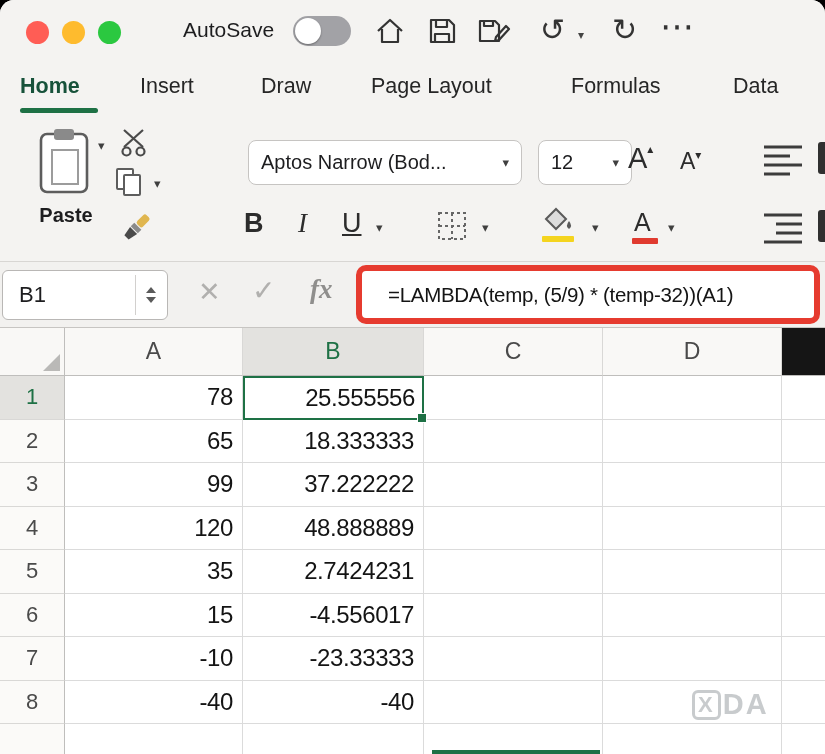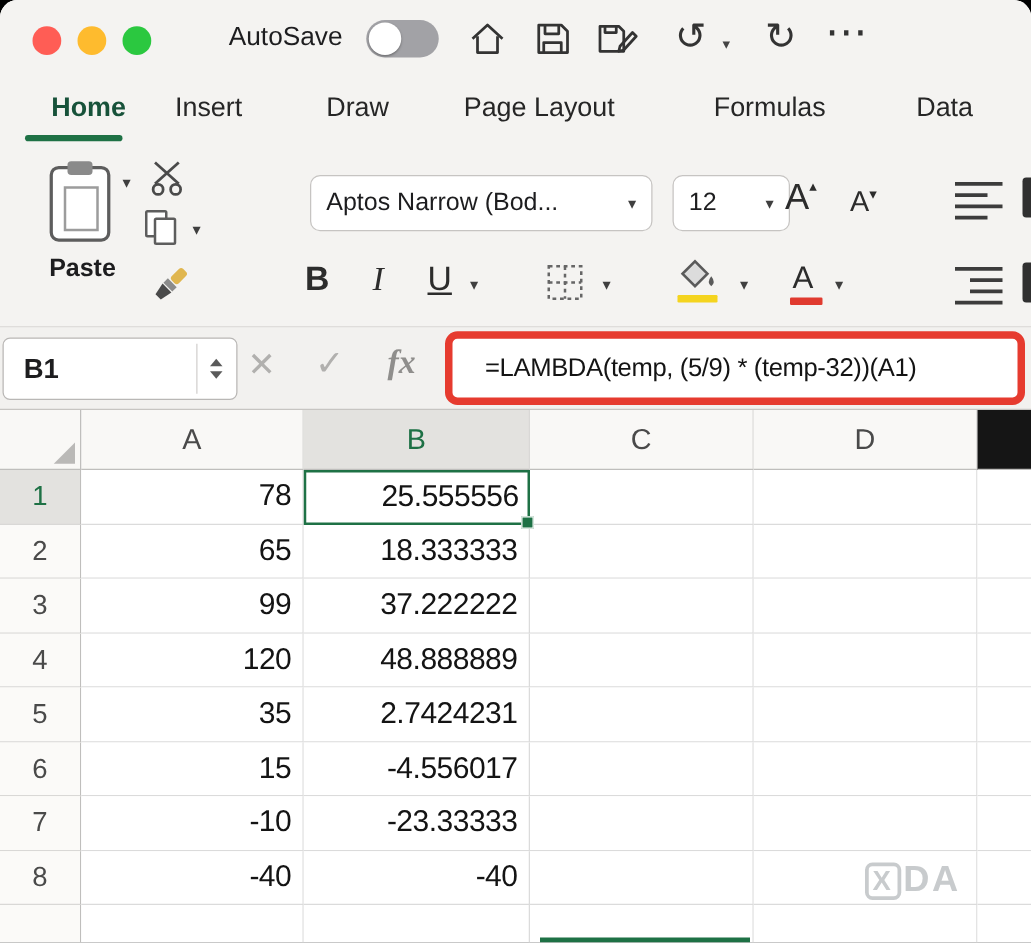--- a/index.html
+++ b/index.html
@@ -48,21 +48,21 @@
   .fmt-b { left:244px; top:92px; font-size:27px; font-weight:700; }
   .fmt-i { left:298px; top:92px; font-size:27px; font-style:italic; font-family:"Liberation Serif", serif; }
   .fmt-u { left:342px; top:92px; font-size:27px; text-decoration:underline; }
   .color-bar { position:absolute; height:6px; border-radius:1px; }
   .icon-wrap { position:absolute; }
   .align-icon { position:absolute; }
   .cut-sliver { position:absolute; left:818px; width:8px; height:32px; background:#303030; border-radius:3px 0 0 3px; }
 
   
   .formulabar { position:absolute; top:262px; left:0; right:0; height:66px; background:#f2f1ef; border-bottom:1px solid #c7c5c2; }
-  .namebox { position:absolute; left:2px; top:8px; width:188px; height:50px; background:#fff; border:1.5px solid #b9b7b5; border-radius:6px;font-weight:bold; }
+  .namebox { position:absolute; left:2px; top:8px; width:166px; height:50px; background:#fff; border:1.5px solid #b9b7b5; border-radius:6px; }
   .namebox .val { position:absolute; left:16px; top:11px; font-size:22px; color:#1d1d1f; }
   .stepper { position:absolute; right:2px; top:4px; bottom:4px; width:30px; border-left:1px solid #d2d0ce; display:flex; flex-direction:column; align-items:center; justify-content:center; gap:4px; }
   .tri-up { width:0; height:0; border-left:5px solid transparent; border-right:5px solid transparent; border-bottom:6px solid #5a5a5a; }
   .tri-down { width:0; height:0; border-left:5px solid transparent; border-right:5px solid transparent; border-top:6px solid #5a5a5a; }
   .fb-btn { position:absolute; color:#b1b0ae; }
   .fb-cancel { left:198px; top:14px; font-size:27px; }
   .fb-enter { left:252px; top:12px; font-size:28px; }
   .fb-fx { left:310px; top:12px; font-size:27px; font-style:italic; font-family:"Liberation Serif", serif; color:#8f8e8c; font-weight:600; }
   .formula-box { position:absolute; left:356px; top:3px; width:464px; height:59px; background:#fff; border:6px solid #e63b2f; border-radius:10px; display:flex; align-items:center; padding-left:11px; }
   .formula-text { font-size:20.5px; color:#141414; white-space:nowrap; letter-spacing:-0.3px;margin-left:15px; }
@@ -133,21 +133,21 @@
         <path d="M20 22 L30 11 L33 14 L23 25 L19 26 Z"></path>
       </svg>
     </div>
     <div class="tb-glyph" style="left:540px; top:14px;">↺</div>
     <div class="mini-chevron" style="left:578px; top:28px;">▾</div>
     <div class="tb-glyph" style="left:612px; top:14px;">↻</div>
     <div class="tb-glyph" style="left:660px; top:10px; font-size:34px; letter-spacing:2px;">⋯</div>
   </div>
 
   <div class="tabbar">
-    <span class="tab active" style="left:20px;margin-left:21px;">Home</span>
+    <span class="tab active" style="left:20px;">Home</span>
     <span class="tab" style="left:140px;">Insert</span>
     <span class="tab" style="left:261px;">Draw</span>
     <span class="tab" style="left:371px;">Page Layout</span>
     <span class="tab" style="left:571px;">Formulas</span>
     <span class="tab" style="left:733px;">Data</span>
     <div class="tab-underline"></div>
   </div>
 
   <div class="ribbon">
 

